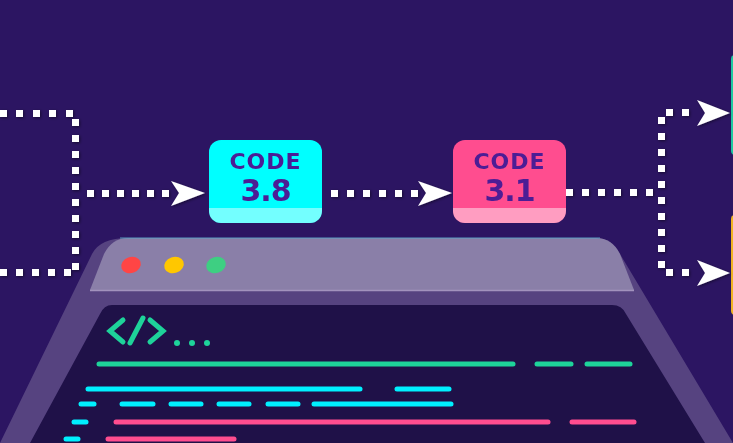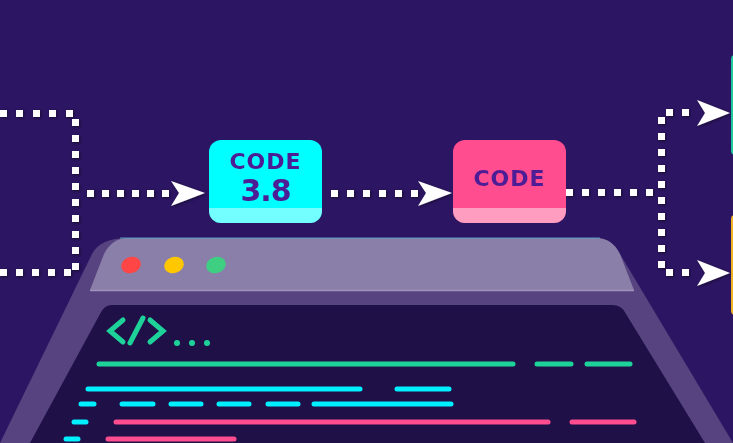--- a/index.html
+++ b/index.html
@@ -145,15 +145,16 @@
   </svg>
 
   <div class="code-box" style="left:209px; top:140px; background:#00ffff;">
     <span class="lbl">CODE</span>
     <span class="num">3.8</span>
     <div class="veil"></div>
   </div>
 
   <div class="code-box" style="left:453px; top:140px; background:#ff4d8f;">
     <span class="lbl">CODE</span>
+    <span class="num">3.1</span>
     <div class="veil"></div>
   </div>
 </div>
 
 </body></html>

